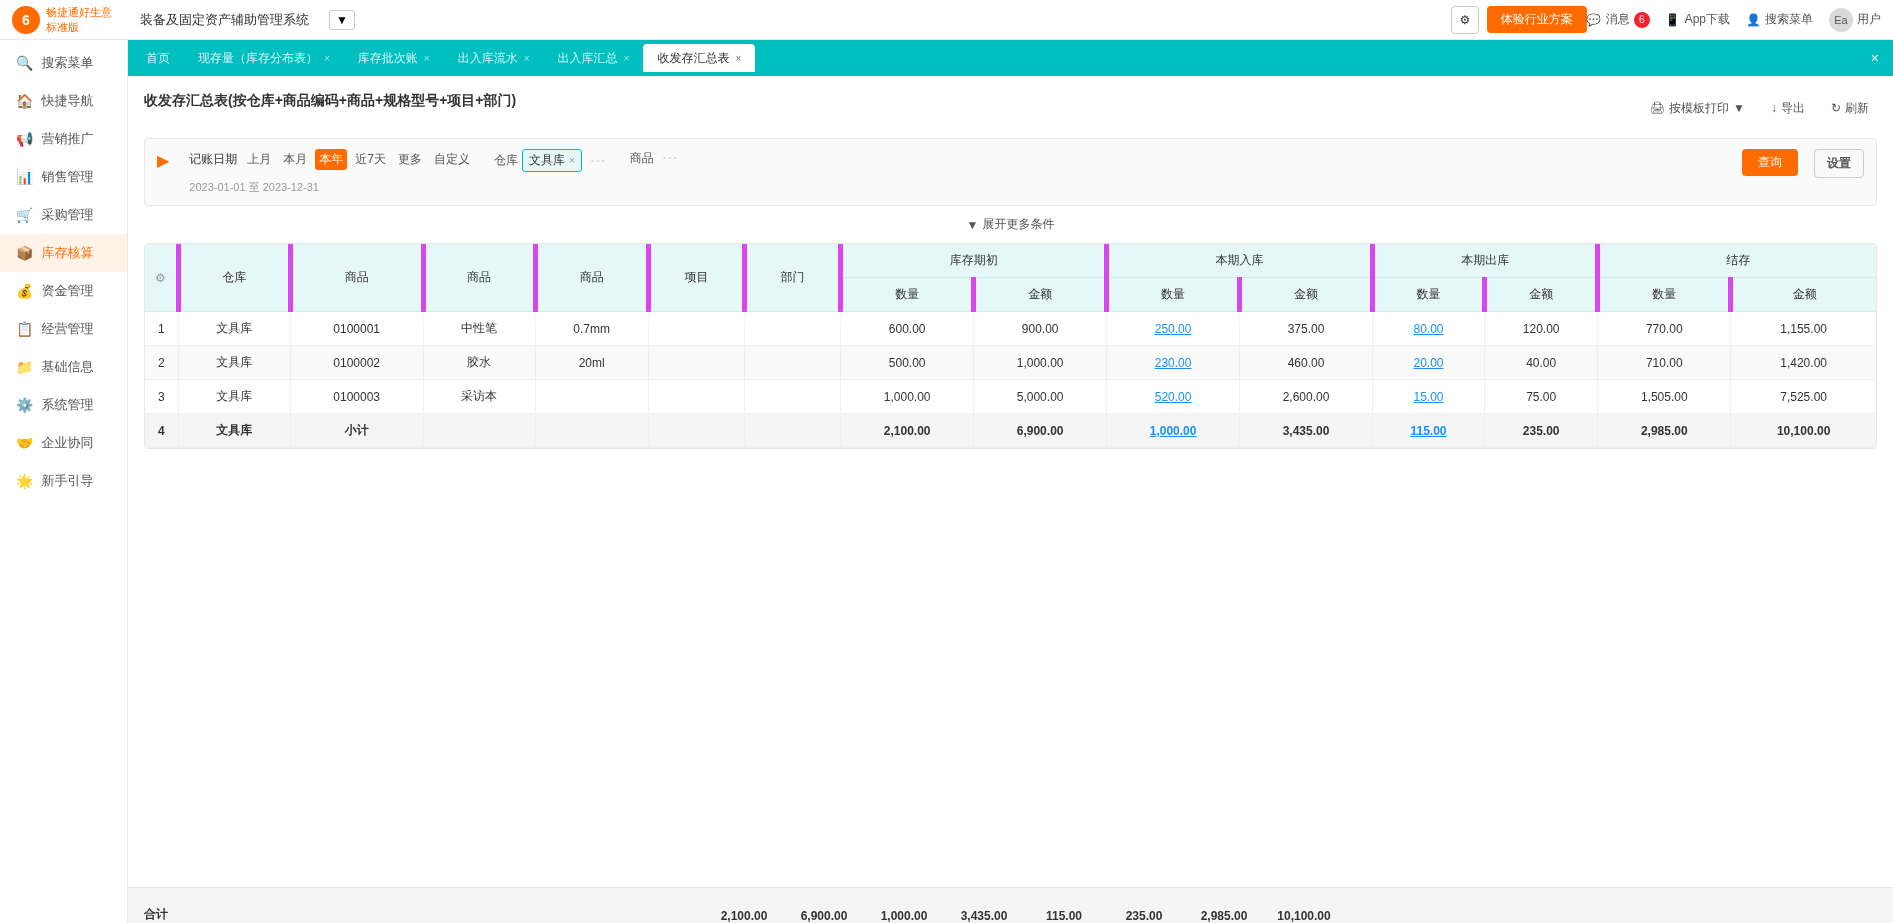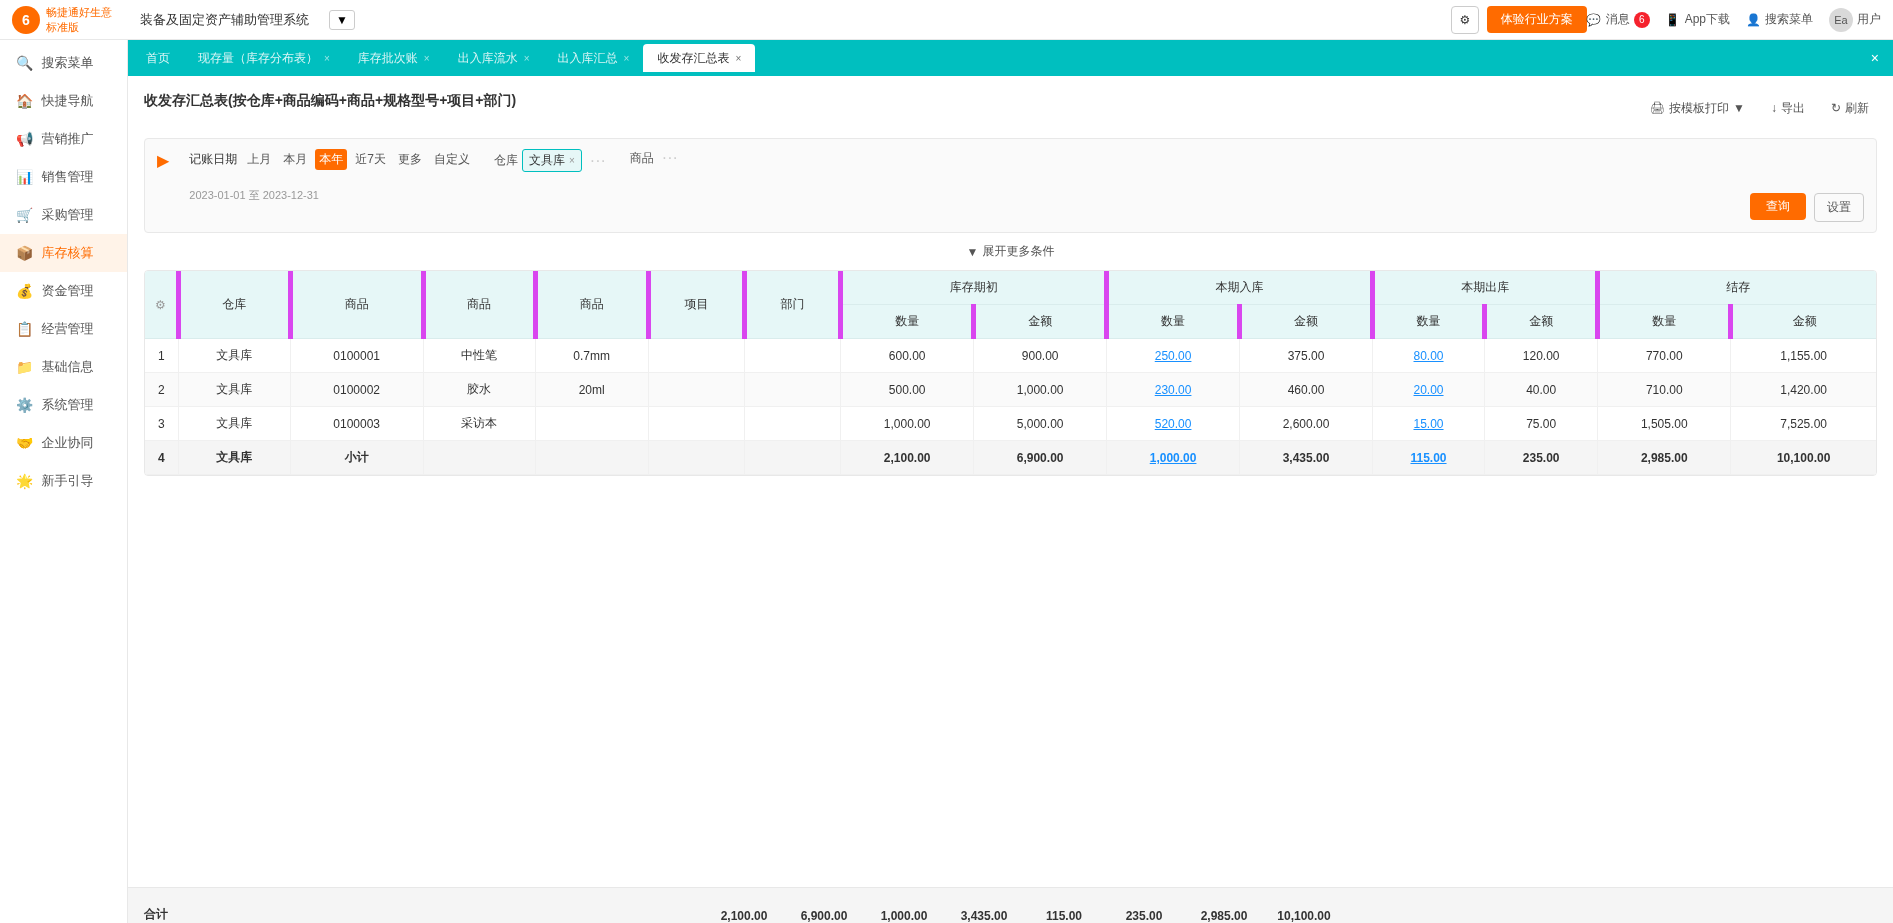--- a/index.html
+++ b/index.html
@@ -39,32 +39,32 @@
 
     
     .page-content { flex: 1; background: #f0f2f5; overflow-y: auto; }
     .page-inner { background: #fff; margin: 0; padding: 16px; min-height: 100%; }
 
     .page-title { font-size: 14px; font-weight: bold; color: #333; margin-bottom: 14px; }
 
     
     .filter-bar { display: flex; align-items: flex-start; background: #fafafa; border: 1px solid #e8e8e8; border-radius: 4px; padding: 10px 12px; margin-bottom: 10px; gap: 20px; }
     .filter-arrow { color: #ff6b00; font-size: 16px; cursor: pointer; margin-top: 2px; }
-    .filter-group { display: flex; flex-direction: column; gap: 16px; }
+    .filter-group { display: flex; flex-direction: column; gap: 8px; }
     .filter-date-btns { display: flex; align-items: center; gap: 4px; }
     .date-btn { border: none; background: none; font-size: 12px; color: #555; cursor: pointer; padding: 2px 4px; border-radius: 3px; }
     .date-btn.active { background: #ff6b00; color: #fff; border-radius: 3px; }
     .date-range { font-size: 11px; color: #999; margin-top: 2px; }
     .filter-warehouse { display: flex; align-items: center; gap: 4px; }
     .warehouse-label { font-size: 12px; color: #555; }
     .warehouse-tag { display: flex; align-items: center; background: #e6f7f7; border: 1px solid #00bfbf; border-radius: 3px; padding: 2px 6px; font-size: 12px; color: #333; gap: 4px; }
     .tag-close { cursor: pointer; color: #999; font-size: 10px; }
     .filter-dots { color: #ccc; font-size: 16px; cursor: pointer; padding: 0 4px; }
     .query-btn { background: #ff6b00; color: #fff; border: none; border-radius: 4px; padding: 5px 16px; font-size: 12px; cursor: pointer; }
-    .setting-btn { background: none; border: 1px solid #ccc; border-radius: 4px; padding: 5px 12px; font-size: 12px; cursor: pointer; color: #555; }
+    .setting-btn { background: none; border: 1px solid #ccc; border-radius: 4px; padding: 5px 12px; font-size: 12px; cursor: pointer; color: #555; font-weight: bold; }
     .expand-btn { display: flex; align-items: center; gap: 4px; font-size: 12px; color: #555; cursor: pointer; background: none; border: none; }
     .expand-row { display: flex; justify-content: center; margin-bottom: 10px; }
     .toolbar-btn { display: flex; align-items: center; gap: 4px; border: none; background: none; font-size: 12px; color: #555; cursor: pointer; padding: 4px 8px; border-radius: 3px; }
 
     
     .table-container { border: 1px solid #e8e8e8; border-radius: 4px; overflow: hidden; }
     table { width: 100%; border-collapse: collapse; font-size: 12px; }
     thead tr { background: #e6f7f7; }
     thead th { padding: 8px 10px; text-align: center; font-weight: normal; color: #333; border-right: 5px solid #d946ef; border-bottom: 1px solid #d9ecec; white-space: nowrap; }
     thead th:last-child { border-right: none; }
@@ -245,21 +245,21 @@
             <div class="warehouse-tag">
               <span>文具库</span>
               <span class="tag-close">×</span>
             </div>
             <span class="filter-dots">···</span>
           </div>
           <div class="filter-warehouse">
             <span class="warehouse-label">商品</span>
             <span class="filter-dots">···</span>
           </div>
-          <div style="margin-left:auto; display:flex; gap:8px; align-items:flex-start;margin-top:44px;">
+          <div style="margin-left:auto; display:flex; gap:16px; align-items:flex-start;">
             <button class="query-btn">查询</button>
             <button class="setting-btn">设置</button>
           </div>
         </div>
 
         <div class="expand-row">
           <button class="expand-btn">
             <span>▼</span>
             <span>展开更多条件</span>
           </button>

